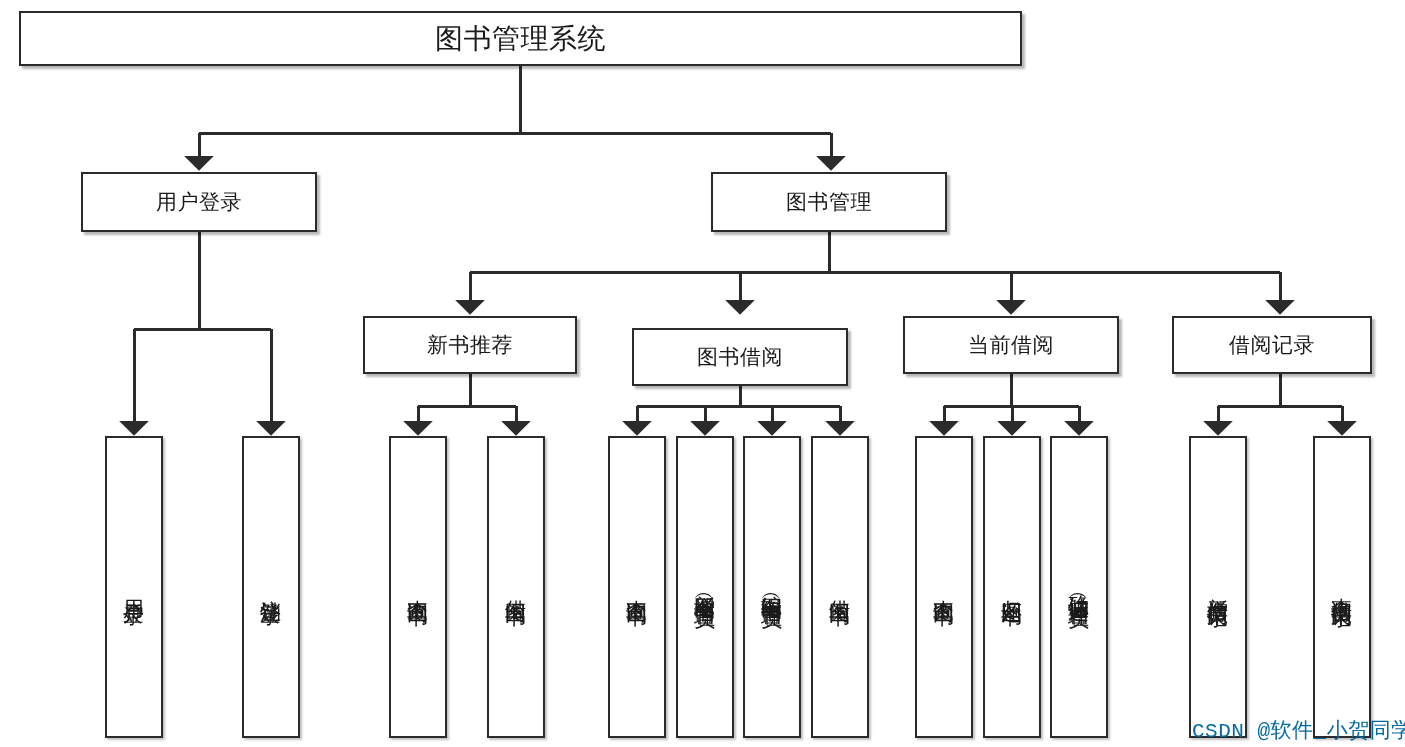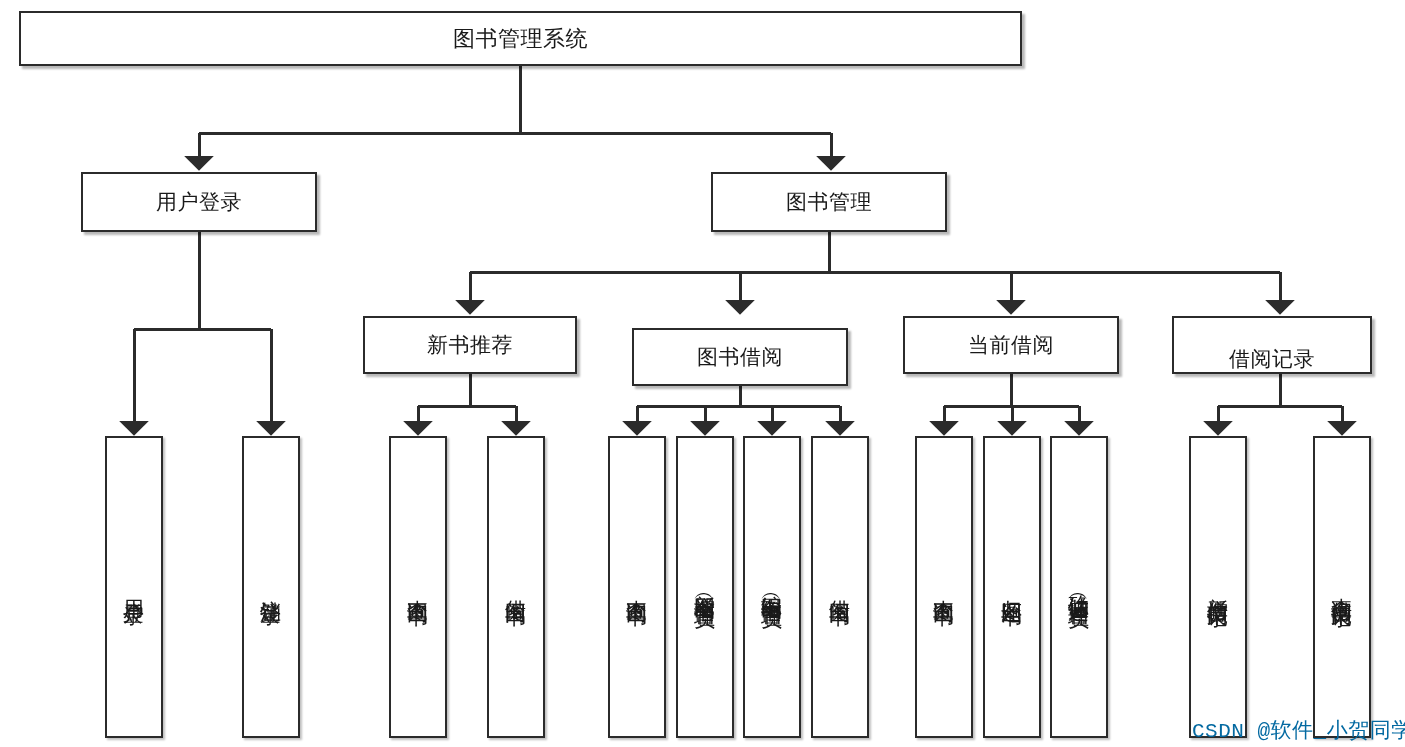--- a/index.html
+++ b/index.html
@@ -39,21 +39,21 @@
     align-items: center;
     justify-content: center;
   }
   .node-label {
     color: #1a1a1a;
     font-size: 21px;
     line-height: 1.18;
     letter-spacing: 0.5px;
     white-space: nowrap;
   }
-  .node.root .node-label { font-size: 22px; }
+  .node.root .node-label { font-size: 28px; }
   .node.leaf .node-label {
     writing-mode: vertical-rl;
     text-orientation: upright;
     font-size: 21px;
     letter-spacing: 2px;
     line-height: 1;
     white-space: nowrap;
     max-height: 286px;
   }
   .watermark {
@@ -134,21 +134,21 @@
 
   <div class="node" style="left:363px; top:316px; width:214px; height:58px;align-items:center;">
     <span class="node-label">新书推荐</span>
   </div>
   <div class="node" style="left:632px; top:316px; width:216px; height:58px;margin-top:12px;">
     <span class="node-label">图书借阅</span>
   </div>
   <div class="node" style="left:903px; top:316px; width:216px; height:58px;">
     <span class="node-label">当前借阅</span>
   </div>
-  <div class="node" style="left:1172px; top:316px; width:200px; height:58px;align-items:flex-end;">
+  <div class="node" style="left:1172px; top:316px; width:200px; height:58px;">
     <span class="node-label">借阅记录</span>
   </div>
 
   <div class="node leaf" style="left:105px; top:436px; width:58px; height:302px;">
     <span class="node-label">用户登录</span>
   </div>
   <div class="node leaf" style="left:242px; top:436px; width:58px; height:302px;">
     <span class="node-label">注销登录</span>
   </div>
   <div class="node leaf" style="left:389px; top:436px; width:58px; height:302px;">

